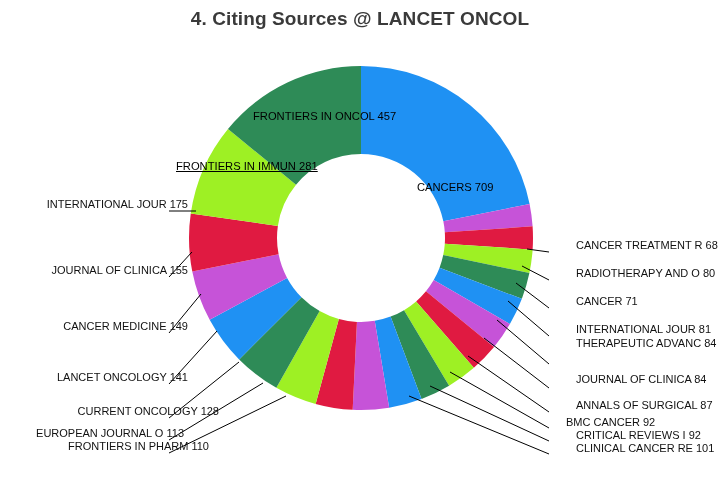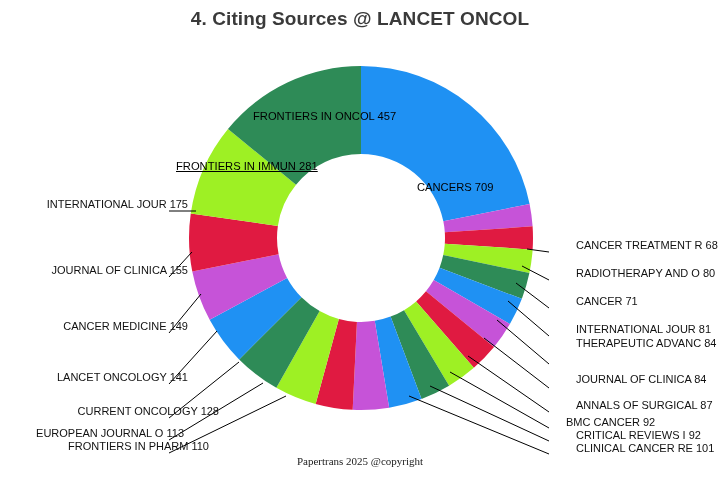--- a/index.html
+++ b/index.html
@@ -100,14 +100,13 @@
   <div id="left-label-layer">
       <div class="lbl l" style="left: 0px; width: 165px; top: 198px;">INTERNATIONAL JOUR 175</div>
       <div class="lbl l" style="left: 0px; width: 165px; top: 264px;">JOURNAL OF CLINICA 155</div>
       <div class="lbl l" style="left: 0px; width: 165px; top: 320px;">CANCER MEDICINE 149</div>
       <div class="lbl l" style="left: 0px; width: 165px; top: 371px;">LANCET ONCOLOGY 141</div>
       <div class="lbl l" style="left: 0px; width: 196px; top: 405px;">CURRENT ONCOLOGY 128</div>
       <div class="lbl l" style="left: 0px; width: 161px; top: 427px;">EUROPEAN JOURNAL O 113</div>
       <div class="lbl l" style="left: 0px; width: 186px; top: 440px;">FRONTIERS IN PHARM 110</div>
     </div>
 
-  <div id="footer-note">Papertrans 2025 @copyright</div>
 </div>
 
 </body></html>

